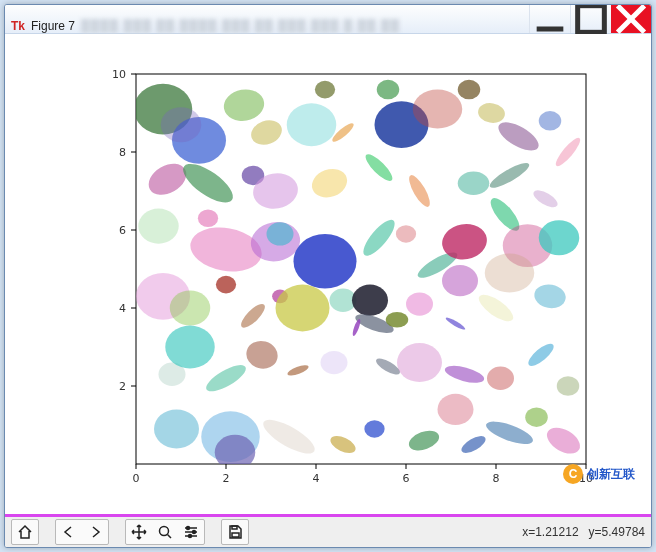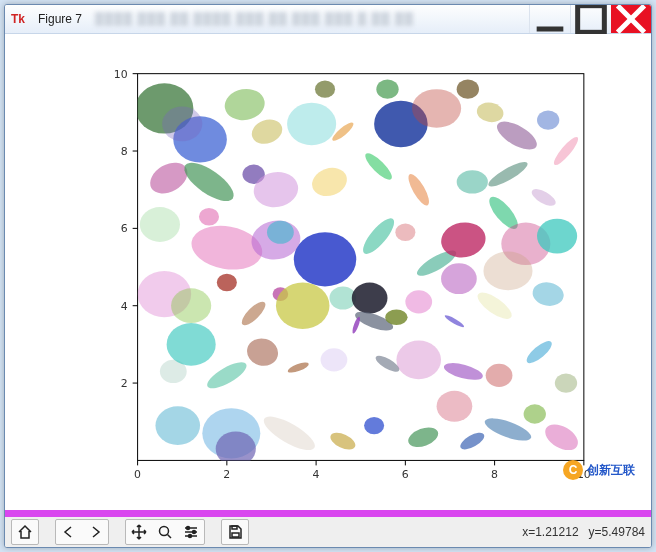--- a/index.html
+++ b/index.html
@@ -1,27 +1,27 @@
 <!DOCTYPE html>
 <html><head>
 <meta charset="utf-8">
 <style>
   html,body{margin:0;padding:0;font-family:"Segoe UI",Tahoma,sans-serif;font-size:12px;background:#d3e3f4;}
   .frame{width:656px;height:552px;position:relative;box-sizing:border-box;}
   .win{position:absolute;left:4px;top:4px;right:4px;bottom:4px;background:#fff;border:1px solid #6b8ab0;border-radius:3px;box-shadow:0 0 6px rgba(0,0,0,.25);display:flex;flex-direction:column;overflow:hidden;}
-  .titlebar{height:28px;background:linear-gradient(#fdfefe,#e6eef9);border-bottom:1px solid #c7d6e9;display:flex;align-items:center;padding:0 0 0 6px;gap:7px;}
+  .titlebar{height:28px;background:linear-gradient(#fdfefe,#e6eef9);border-bottom:1px solid #c7d6e9;display:flex;align-items:flex-end;padding:0 0 0 6px;}
   .tk{color:#d02424;font-weight:bold;font-size:12px;margin-right:6px;}
   .title{color:#222;flex:0 0 auto;}
   .title-blur{flex:1;color:#cfd6df;filter:blur(2px);letter-spacing:1px;padding:0 6px;white-space:nowrap;overflow:hidden;}
   .winbtns{display:flex;height:100%;}
   .wb{width:40px;display:flex;align-items:center;justify-content:center;border-left:1px solid #dbe3ee;color:#333;}
   .wb.close{background:#e81123;color:#fff;border-left:none;}
   .plot-area{flex:1;background:#fff;position:relative;}
   svg.chart{position:absolute;inset:0;width:100%;height:100%;}
-  .toolbar{height:30px;background:#efefef;border-top:7px solid #d946ef;display:flex;align-items:center;padding:0 6px;gap:16px;}
+  .toolbar{height:30px;background:#efefef;border-top:3px solid #d946ef;display:flex;align-items:center;padding:0 6px;gap:16px;}
   .tb-group{display:flex;align-items:center;gap:2px;border:1px solid #b9b9b9;border-radius:2px;background:#fafafa;padding:1px;}
   .tb-btn{width:24px;height:22px;display:flex;align-items:center;justify-content:center;color:#222;}
   .tb-btn svg{width:16px;height:16px;stroke:#222;fill:none;stroke-width:1.5;}
   .spacer{flex:1;}
   .coord{color:#333;}
   .wm{position:absolute;right:16px;bottom:30px;display:flex;align-items:center;gap:4px;pointer-events:none;}
   .wm .badge{width:20px;height:20px;border-radius:50%;background:#f6a623;color:#fff;text-align:center;line-height:20px;font-weight:bold;}
   .wm .txt{color:#2458c9;font-weight:bold;}
   .axis-text{font:11px "DejaVu Sans",sans-serif;fill:#333;}
 </style>

